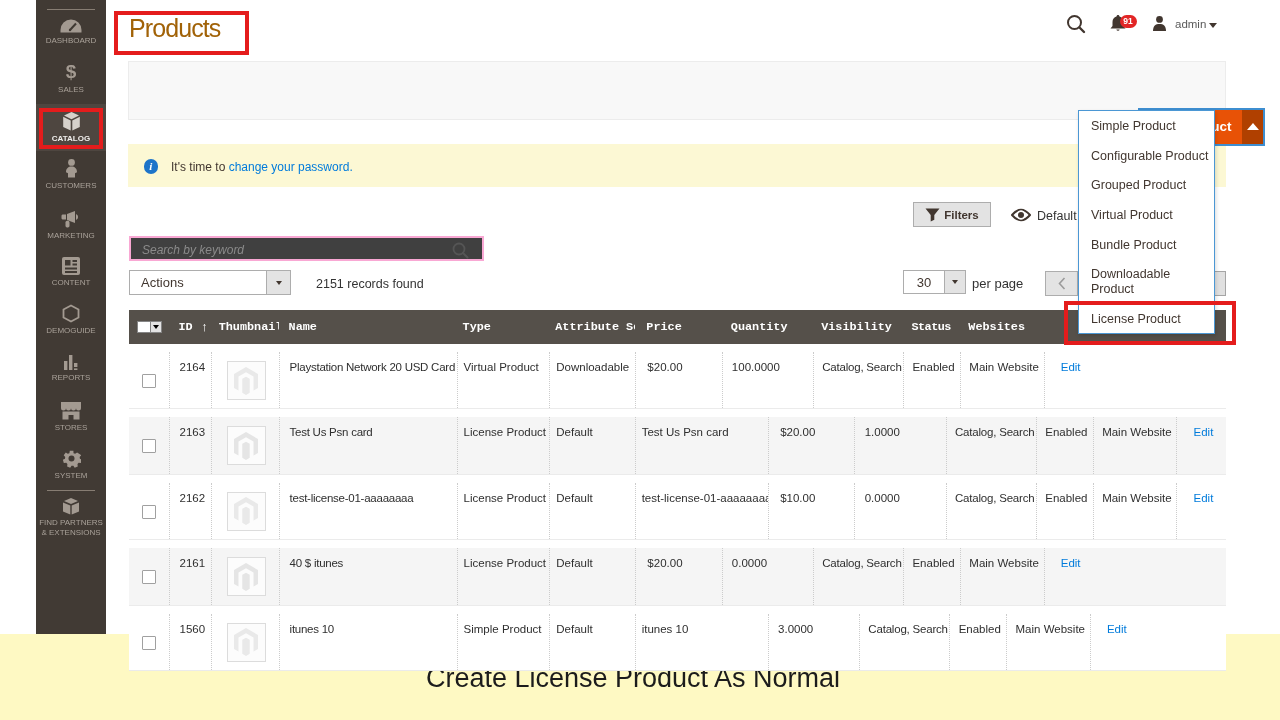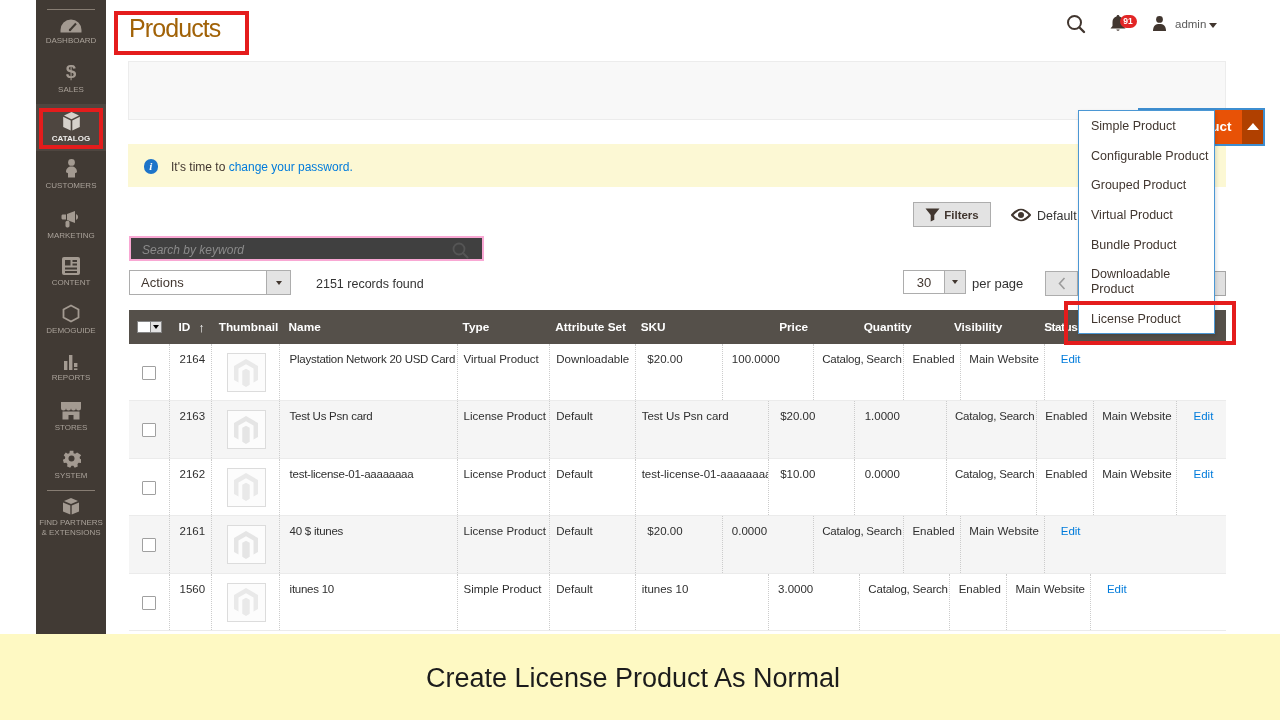--- a/index.html
+++ b/index.html
@@ -66,22 +66,22 @@
 #pp { left:903px; top:270px; width:63px; height:24px; border:1px solid #adadad; background:#fff; }
 #pp .txt { position:absolute; left:0; top:4px; width:40px; text-align:center; font-size:13px; color:#41362f; }
 #pp .arr { position:absolute; right:0; top:0; width:21px; height:22px; background:#e3e3e3; border-left:1px solid #adadad; display:flex; align-items:center; justify-content:center; }
 #pplbl { left:972px; top:276px; font-size:13px; color:#333; }
 #pgprev { left:1045px; top:271px; width:33px; height:25px; background:#e3e3e3; border:1px solid #adadad; color:#999; font-size:15px; display:flex; align-items:center; justify-content:center; z-index:5; font-family:"Liberation Sans",sans-serif; }
 #pgnext { left:1190px; top:271px; width:36px; height:25px; background:#e0e0e0; border:1px solid #a5a5a5; z-index:5; }
 
 
 #grid { left:129px; top:310px; width:1097px; z-index:1; }
 .hrow { display:flex; height:34px; background:#55504a; color:#fff; font-weight:bold; font-size:11.8px; }
-.hrow .cell { display:flex; align-items:center; }
-.brow { display:flex; height:57.4px; background:#fff; border-bottom:1px solid #ebebeb; font-size:11.5px; color:#2f2f2f; }
+.hrow .cell { display:flex; align-items:center;font-family:Liberation Mono, monospace; }
+.brow { display:flex; height:57.4px; background:#fff; border-bottom:1px solid #ebebeb; font-size:11.5px; color:#2f2f2f;margin-top:8px; }
 .brow.alt { background:#f5f5f5; }
 .brow .cell { padding-top:9px; }
 .cell { flex:0 0 auto; overflow:hidden; white-space:nowrap; }
 .brow .cell + .cell { border-left:1px dotted #cccccc; }
 .c1{width:40px;} .c2{width:41.7px;padding-left:9.5px;} .c3{width:68.6px;padding-left:8px;}
 .c4{width:178.1px;padding-left:9.3px;}
 .brow .c4{letter-spacing:-0.25px;} .c5{width:92.1px;padding-left:5.2px;} .c6{width:85.5px;padding-left:5.8px;}
 .c7{width:132.8px;padding-left:5.7px;} .c8{width:86.6px;padding-left:11.4px;} .c9{width:91.4px;padding-left:9.3px;}
 .c10{width:90.1px;padding-left:8.2px;}
 .brow .c10{letter-spacing:-0.2px;} .c11{width:56.7px;padding-left:8.4px;}
@@ -268,21 +268,20 @@
           <div class="r">
             <span class="tri"></span>
           </div>
         </div>
       </div>
     <div class="cell c2">ID<span class="sort">↑</span></div>
     <div class="cell c3">Thumbnail</div>
     <div class="cell c4">Name</div>
     <div class="cell c5">Type</div>
     <div class="cell c6">Attribute Set</div>
-    <div class="cell c7">SKU</div>
     <div class="cell c8">Price</div>
     <div class="cell c9">Quantity</div>
     <div class="cell c10">Visibility</div>
     <div class="cell c11">Status</div>
     <div class="cell c12">Websites</div>
     <div class="cell c13"></div>
   </div>
   <div class="brow">
     <div class="cell c1" style="padding-top:0;">
         <div class="cb"></div>

